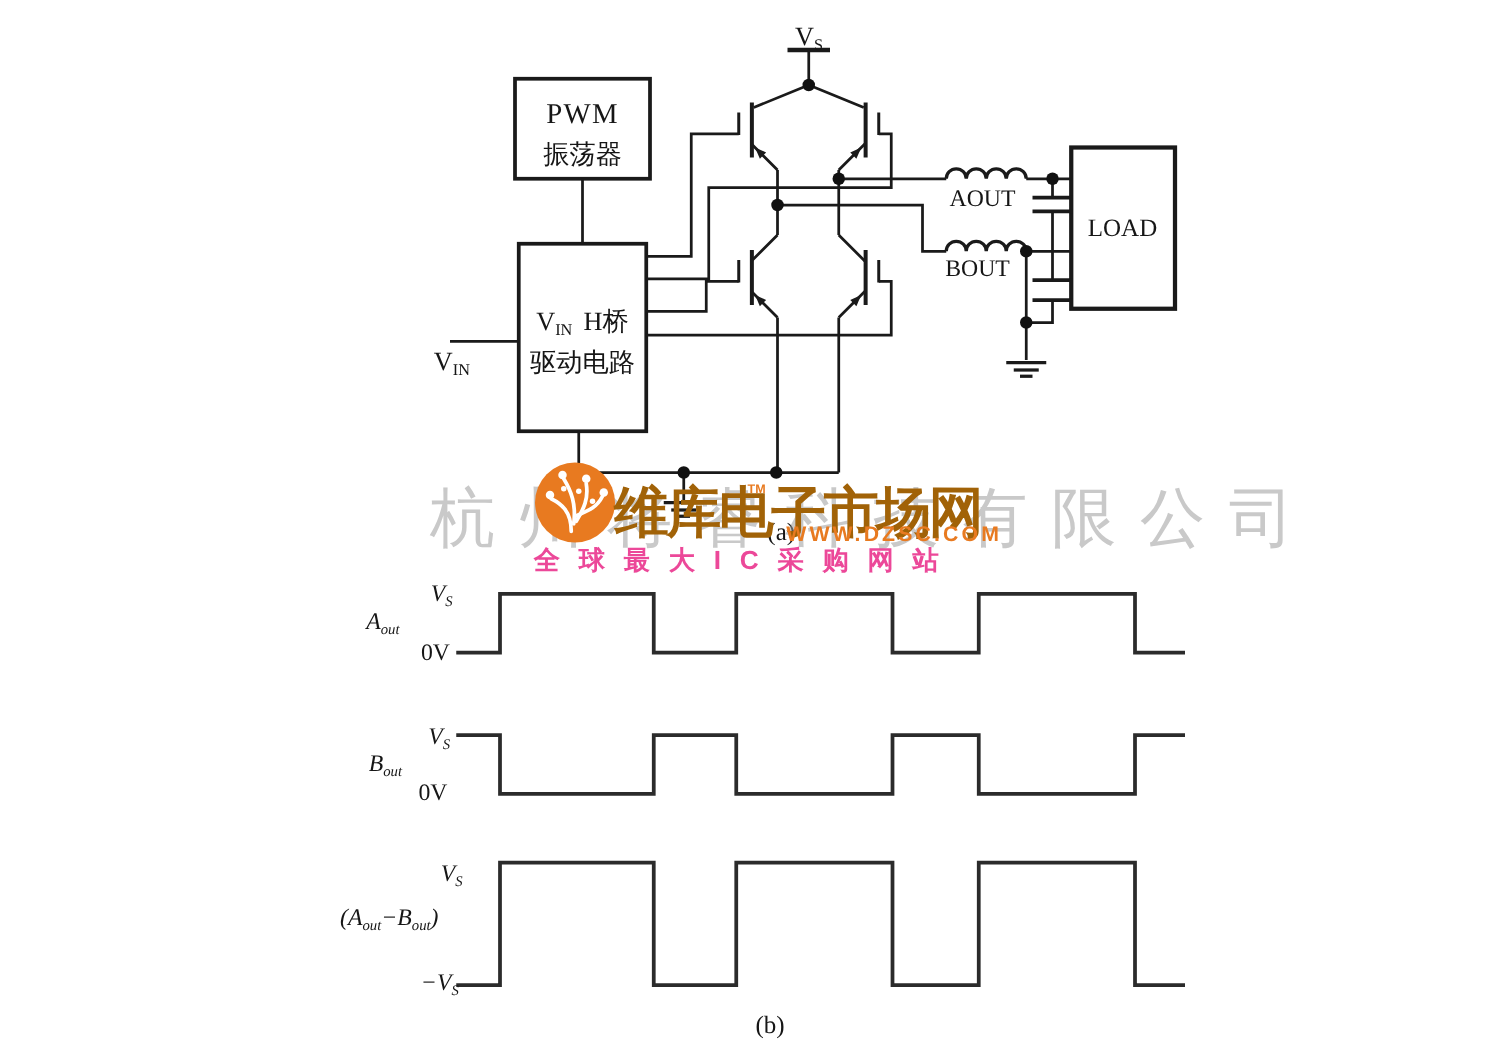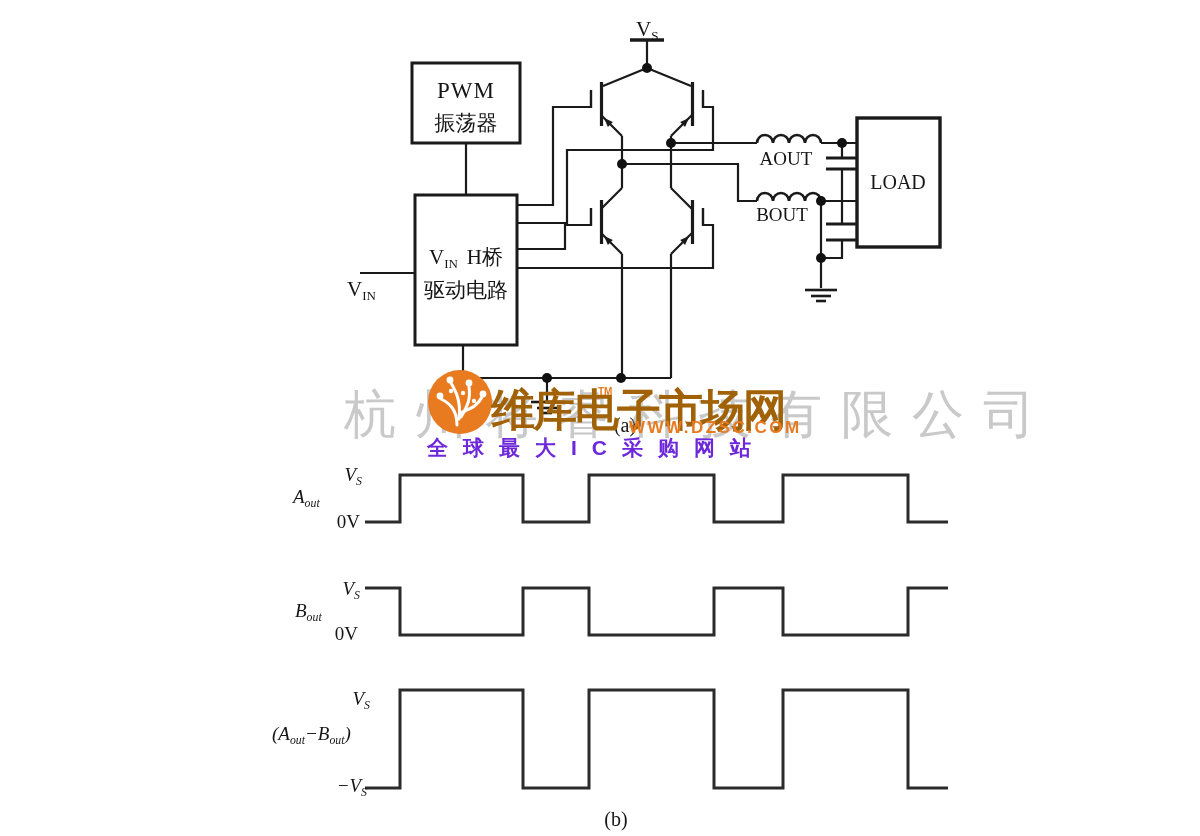--- a/index.html
+++ b/index.html
@@ -174,14 +174,14 @@
         <circle cx="24" cy="22" r="2.2"></circle>
           <circle cx="36" cy="24" r="2.2"></circle>
           <circle cx="47" cy="32" r="2.2"></circle>
       </g>
     </svg>
   </div>
 
   <div class="wm-brand" style="color:#a16207;">维库电子市场网</div>
   <div class="wm-tm" style="color:#e87a20;">TM</div>
   <div class="wm-url" style="color:#e87a20;">WWW.DZSC.COM</div>
-  <div class="wm-tagline" style="color:#6d28d9;">全球最大IC采购网站</div>
+  <div class="wm-tagline" style="color:#ec4899;">全球最大IC采购网站</div>
 </div>
 
 </body></html>

